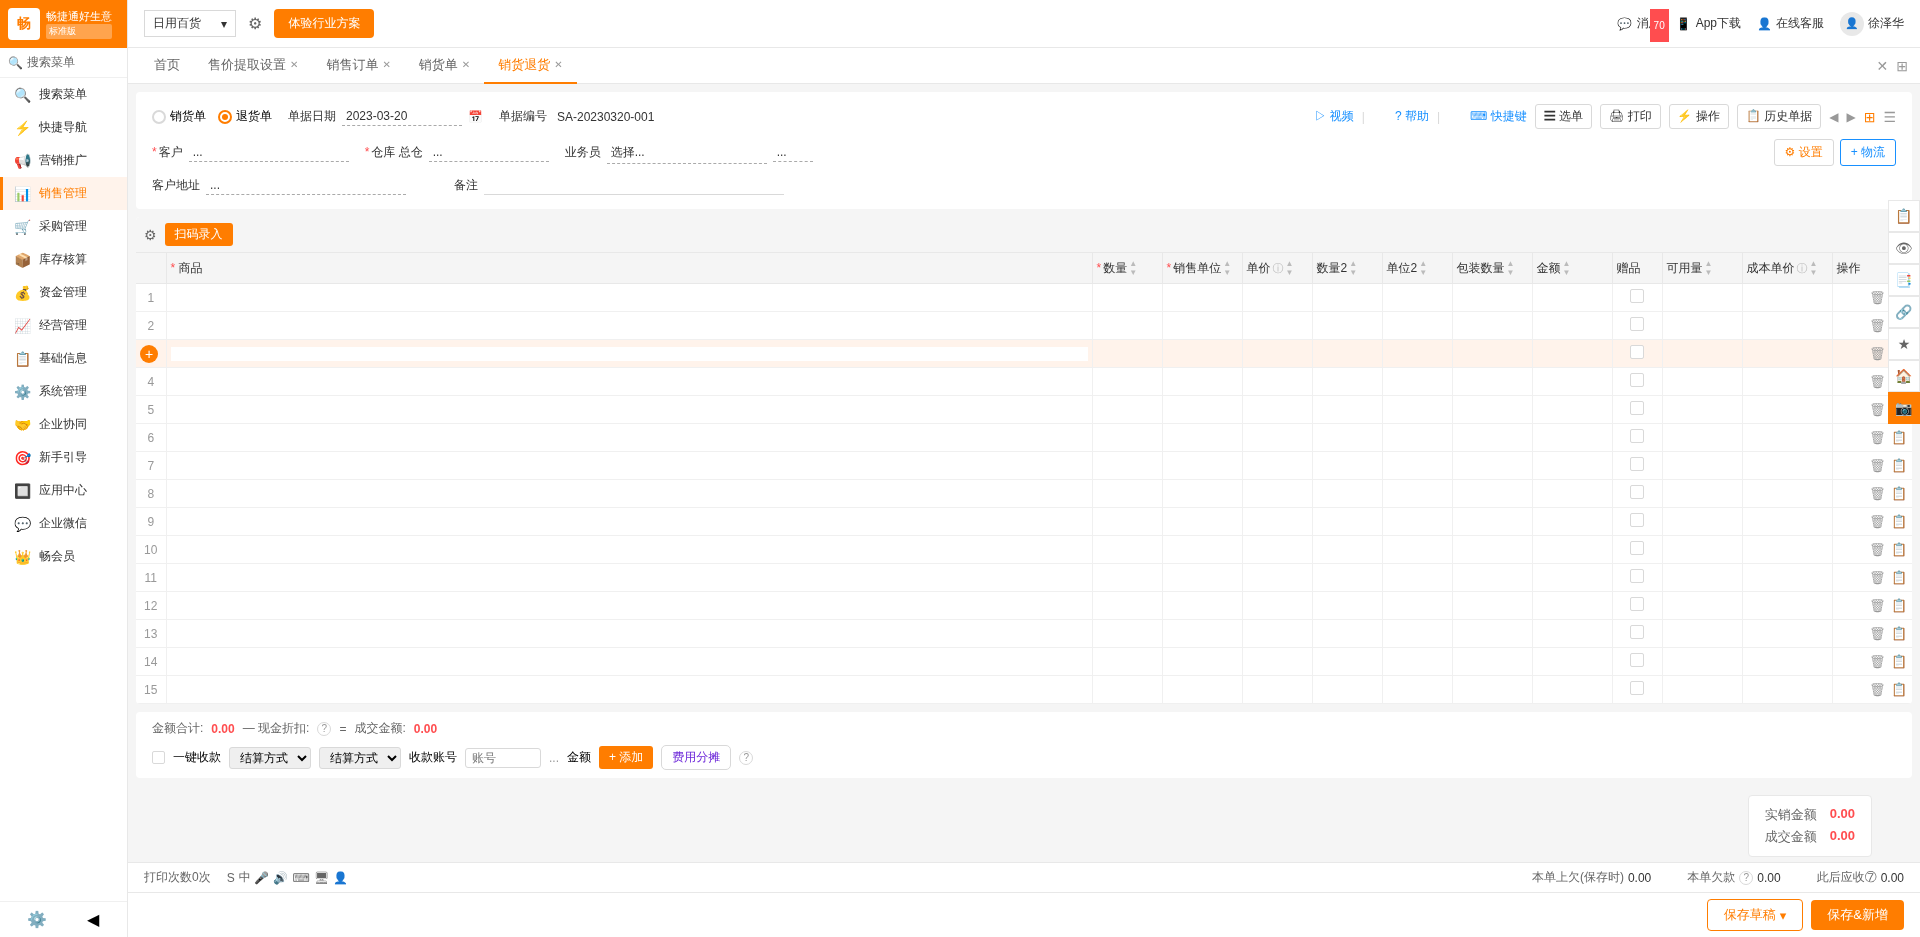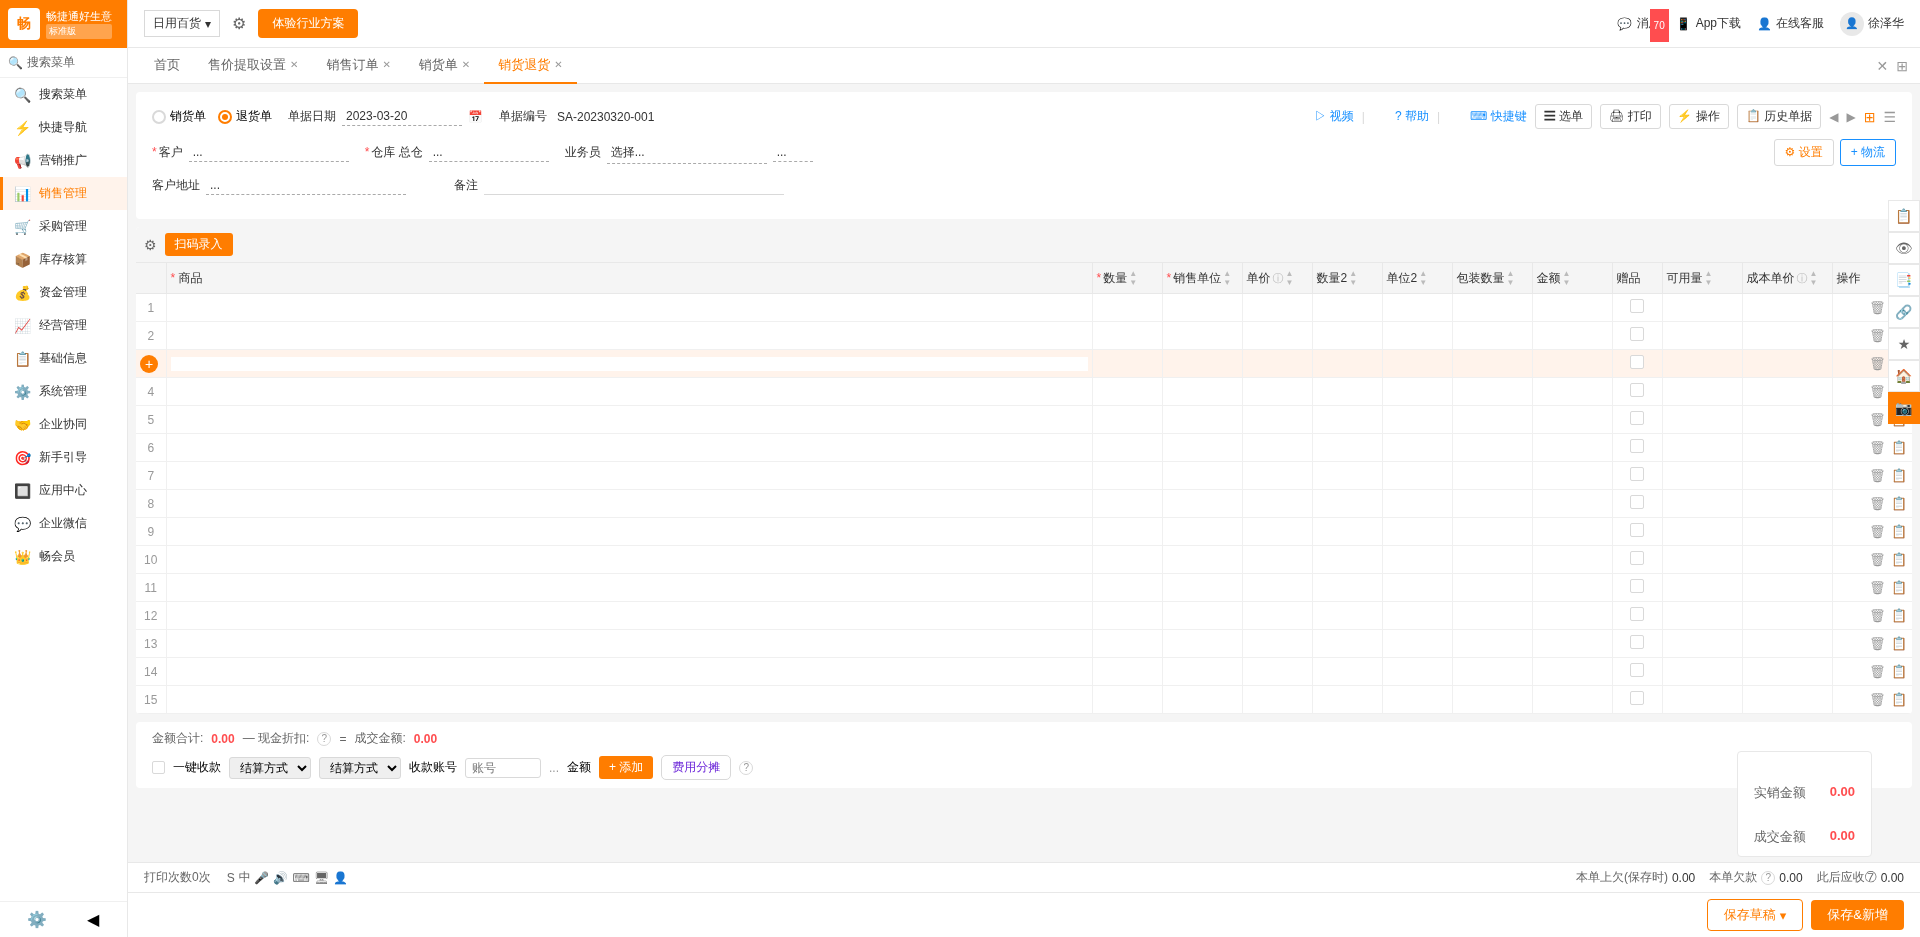--- a/index.html
+++ b/index.html
@@ -63,21 +63,21 @@
     .header {
       background: #fff;
       height: 48px;
       display: flex;
       align-items: center;
       padding: 0 16px;
       border-bottom: 1px solid #e8e8e8;
       gap: 12px;
     }
     .header-select {
-      display: flex; align-items: center; gap: 4px;
+      display: flex; align-items: center; gap: 20px;
       border: 1px solid #d9d9d9; border-radius: 0;
       padding: 4px 8px; cursor: pointer; color: #333;
     }
     .header-gear { cursor: pointer; color: #666; font-size: 16px; }
     .header-btn-orange {
       background: #ff7d00; color: #fff; border: none;
       padding: 6px 14px; border-radius: 4px; cursor: pointer; font-size: 12px;
     }
     .header-right { margin-left: auto; display: flex; align-items: center; gap: 16px; color: #333; font-size: 12px; }
     .header-notification { position: relative; cursor: pointer; }
@@ -291,21 +291,21 @@
     }
     .right-icon-item.orange { background: #ff7d00; color: #fff; border-color: #ff7d00; }
 
     
     .summary-box {
       position: absolute; right: 48px; bottom: 80px;
       background: #fff; border: 1px solid #e8e8e8;
       padding: 8px 16px; border-radius: 4px;
       font-size: 13px;
     }
-    .summary-row { display: flex; justify-content: space-between; gap: 24px; padding: 2px 0; margin-top: 22px; }
+    .summary-row { display: flex; justify-content: space-between; gap: 13px; padding: 2px 0; }
     .summary-label { color: #666; }
     .summary-value { color: #ff4d4f; font-weight: bold; }
 
     .th-settings { width: 30px; }
     .col-product { min-width: 120px; }
     .col-qty { width: 70px; }
     .col-unit { width: 80px; }
     .col-price { width: 70px; }
     .col-qty2 { width: 70px; }
     .col-unit2 { width: 70px; }
@@ -522,21 +522,21 @@
           <span class="form-label">业务员</span>
           <span class="form-input-dotted" style="min-width:160px;">选择...</span>
           <span class="form-input-dotted" style="min-width:40px;">...</span>
         </div>
         <div style="margin-left:auto;display:flex;gap:6px;">
           <button class="settings-btn">⚙ 设置</button>
           <button class="logistics-btn">+ 物流</button>
         </div>
       </div>
 
-      <div class="form-row" style="margin-bottom:12px;">
+      <div class="form-row" style="margin-bottom:2px;">
         <div class="form-field">
           <span class="form-label">客户地址</span>
           <span class="form-input-dotted" style="min-width:200px;">...</span>
         </div>
         <div class="form-field" style="margin-left:32px;">
           <span class="form-label">备注</span>
           <input class="form-input" style="min-width: 300px;">
         </div>
       </div>
     </div>
@@ -986,21 +986,21 @@
     <span>打印次数0次</span>
     <div style="display:flex;align-items:center;gap:4px;">
       <span>S</span>
       <span>中</span>
       <span>🎤</span>
       <span>🔊</span>
       <span>⌨</span>
       <span>🖥</span>
       <span>👤</span>
     </div>
-    <div style="margin-left:auto;display:flex;gap:14px;align-items:center;">
+    <div style="margin-left:auto;display:flex;gap:36px;align-items:center;">
       <div class="status-item">
         <span>本单上欠(保存时)</span>
         <span class="status-value">0.00</span>
       </div>
       <div class="status-item">
         <span>本单欠款</span>
         <span class="question-icon">?</span>
         <span class="status-value">0.00</span>
       </div>
       <div class="status-item">

